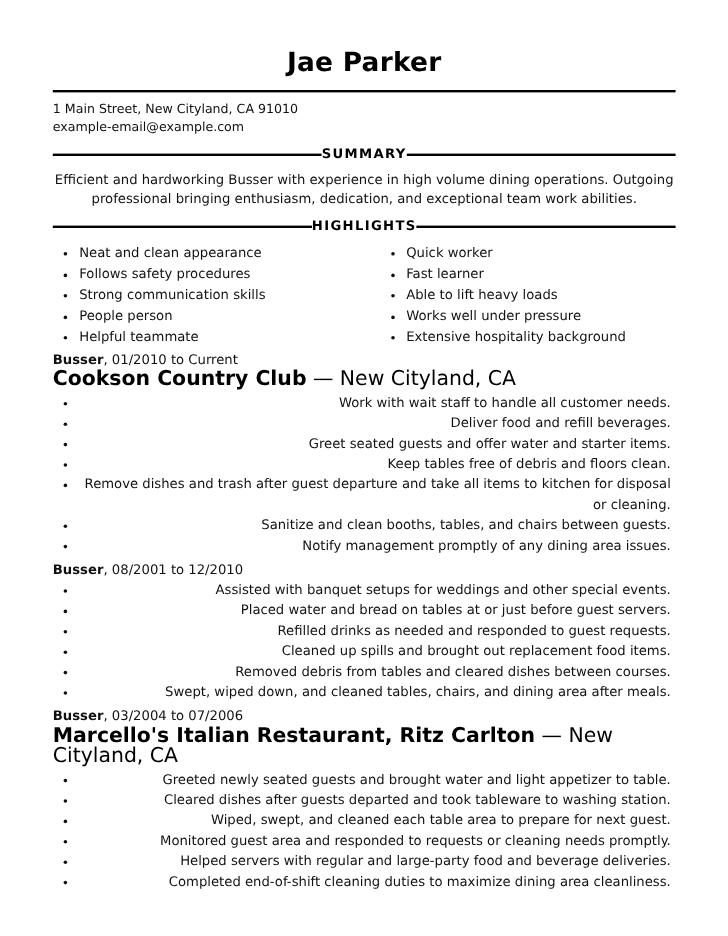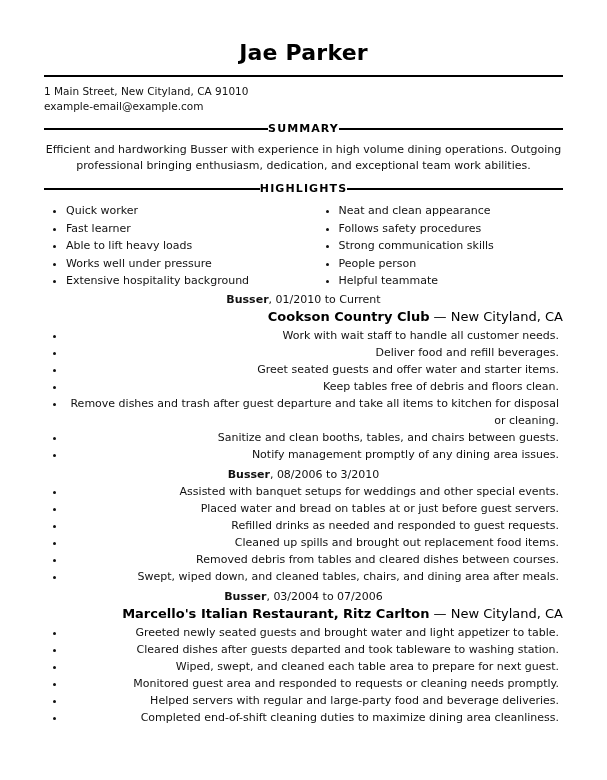--- a/index.html
+++ b/index.html
@@ -82,29 +82,29 @@
     flex: 1 1 50%;
   }
   .highlights li {
     font-size: 11px;
     line-height: 17.5px;
     color: #111;
   }
 
   .job { margin: 2px 0 0 0; }
   .job-title {
-    text-align: center;
+    text-align: left;
     font-size: 11px;
     line-height: 16px;
     color: #111;
   }
   .job-title b { font-weight: bold; }
   .job-company {
-    text-align: right;
-    font-size: 13px;
+    text-align: left;
+    font-size: 17px;
     line-height: 17px;
     margin-bottom: 2px;
     color: #000;
   }
   .job-company b { font-weight: bold; }
   .job-company .loc { font-weight: normal; }
 
   .duties {
     margin: 0 0 4px 0;
     padding: 0 0 0 22px;
@@ -137,33 +137,33 @@
     <span class="line"></span>
   </div>
   <div class="summary">Efficient and hardworking Busser with experience in high volume dining operations. Outgoing professional bringing enthusiasm, dedication, and exceptional team work abilities.</div>
 
   <div class="sec-head">
     <span class="line"></span>
     <span class="title">HIGHLIGHTS</span>
     <span class="line"></span>
   </div>
   <div class="highlights">
+    <ul>
+      <li>Neat and clean appearance</li>
+      <li>Follows safety procedures</li>
+      <li>Strong communication skills</li>
+      <li>People person</li>
+      <li>Helpful teammate</li>
+    </ul>
     <ul>
       <li>Quick worker</li>
       <li>Fast learner</li>
       <li>Able to lift heavy loads</li>
       <li>Works well under pressure</li>
       <li>Extensive hospitality background</li>
-    </ul>
-    <ul>
-      <li>Neat and clean appearance</li>
-      <li>Follows safety procedures</li>
-      <li>Strong communication skills</li>
-      <li>People person</li>
-      <li>Helpful teammate</li>
     </ul>
   </div>
 
 
   <div class="job">
     <div class="job-title">
       <b>Busser</b><span>, </span><span>01/2010 to Current</span>
     </div>
     <div class="job-company">
       <b>Cookson Country Club</b><span> — </span><span class="loc">New Cityland, CA</span>
@@ -174,21 +174,21 @@
       <li>Greet seated guests and offer water and starter items.</li>
       <li>Keep tables free of debris and floors clean.</li>
       <li>Remove dishes and trash after guest departure and take all items to kitchen for disposal or cleaning.</li>
       <li>Sanitize and clean booths, tables, and chairs between guests.</li>
       <li>Notify management promptly of any dining area issues.</li>
     </ul>
   </div>
 
   <div class="job">
     <div class="job-title">
-      <b>Busser</b><span>, </span><span>08/2006 to 3/2010</span>
+      <b>Busser</b><span>, </span><span>08/2001 to 12/2010</span>
     </div>
     <ul class="duties">
       <li>Assisted with banquet setups for weddings and other special events.</li>
       <li>Placed water and bread on tables at or just before guest servers.</li>
       <li>Refilled drinks as needed and responded to guest requests.</li>
       <li>Cleaned up spills and brought out replacement food items.</li>
       <li>Removed debris from tables and cleared dishes between courses.</li>
       <li>Swept, wiped down, and cleaned tables, chairs, and dining area after meals.</li>
     </ul>
   </div>

